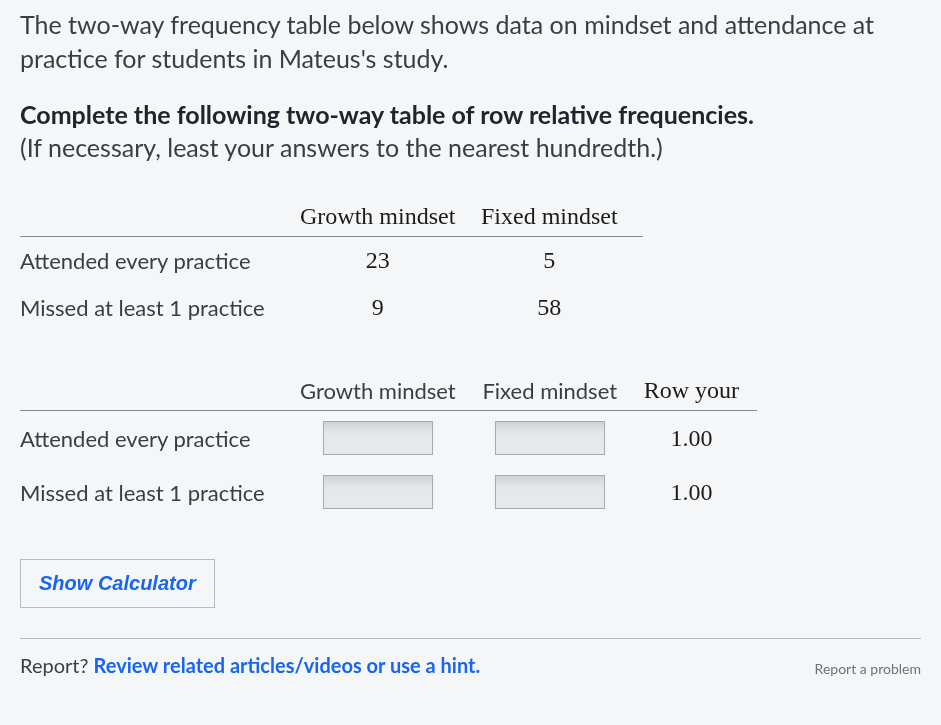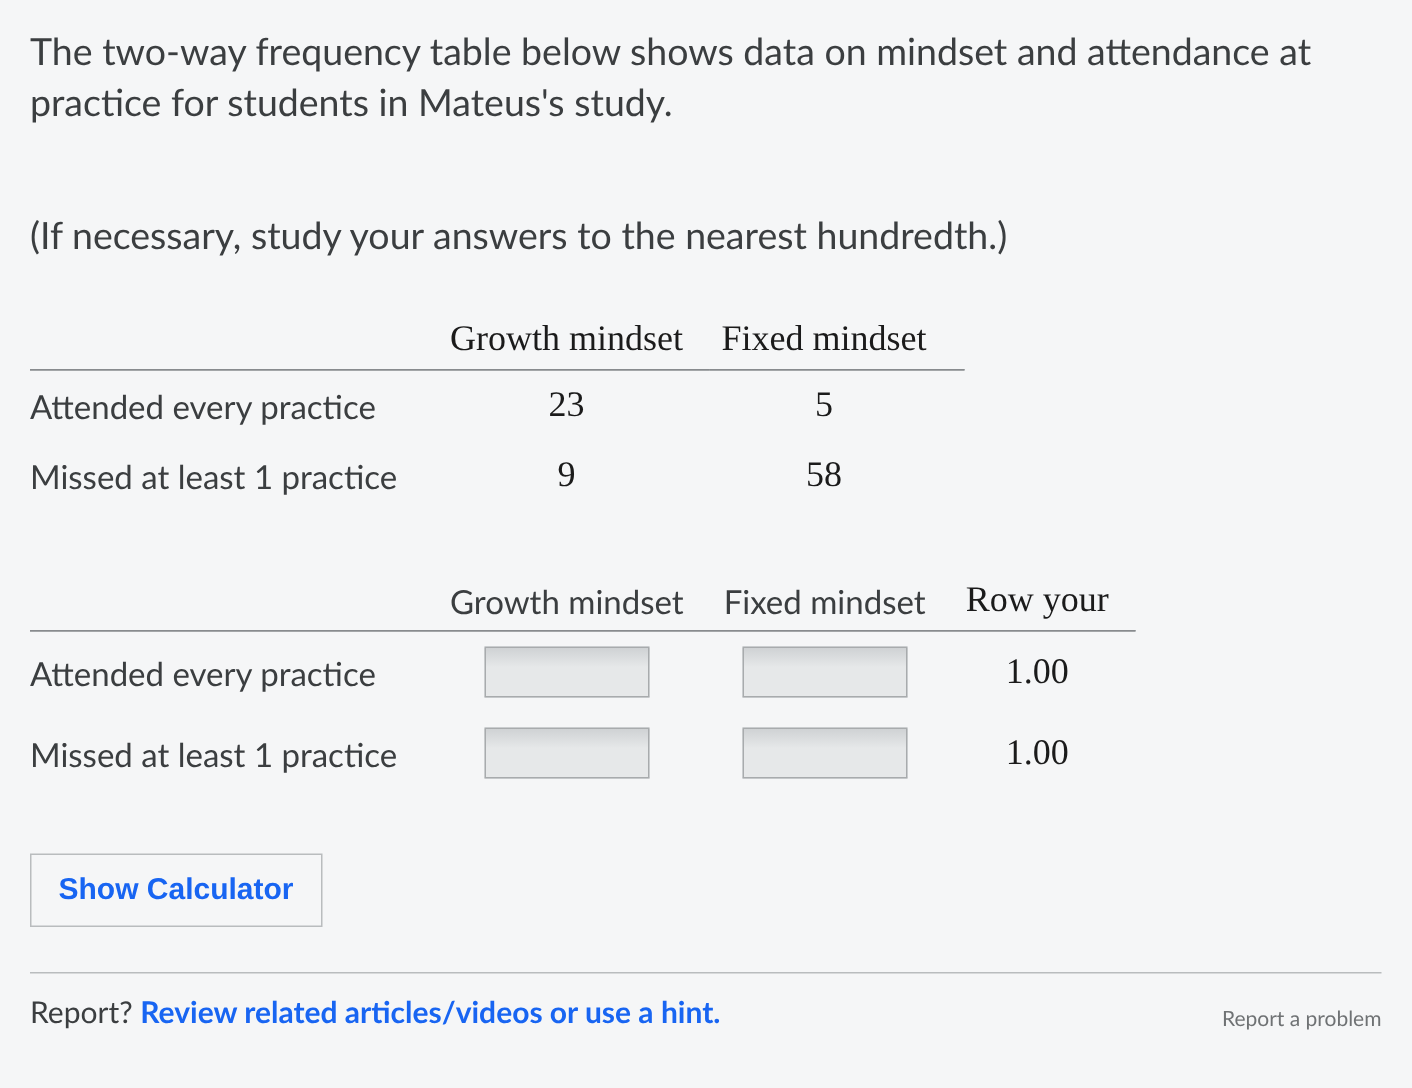--- a/index.html
+++ b/index.html
@@ -18,21 +18,20 @@
   }
   .content {
     padding: 8px 20px 0 20px;
   }
   .intro {
     font-size: 25px;
     line-height: 1.35;
     color: #3b3e40;
     margin-bottom: 22px;
     font-weight: 400;
-    margin-top: 10px;
   }
   .instruction {
     font-size: 25px;
     line-height: 1.35;
     color: #3b3e40;
     margin-bottom: 30px;
   }
   .instruction .bold {
     font-weight: 700;
     color: #21242c;
@@ -108,20 +107,21 @@
   .calc-btn {
     display: inline-block;
     border: 1px solid #b9bcbe;
     padding: 12px 18px;
     font-size: 20px;
     font-weight: 700;
     color: #1865f2;
     background: #f5f6f7;
     cursor: pointer;
     margin-top: 2px;
+    font-style: italic;
   }
   .divider {
     border-top: 1px solid #b9bcbe;
     margin-top: 30px;
   }
   .footer {
     display: flex;
     justify-content: space-between;
     align-items: flex-end;
     padding: 14px 0 0 0;
@@ -140,22 +140,22 @@
   }
 </style>
 </head>
 <body>
 
 <div class="content">
 
   <div class="intro">The two-way frequency table below shows data on mindset and attendance at practice for students in Mateus's study.</div>
 
   <div class="instruction">
-    <br>
-    <span>(If necessary, study your answers to the nearest hundredth.)</span>
+    <span class="bold">Complete the following two-way table of row relative frequencies.</span><br>
+    <span>(If necessary, least your answers to the nearest hundredth.)</span>
   </div>
 
   <table class="data-table">
     <thead>
       <tr>
         <th class="row-label"></th>
         <th class="num">Growth mindset</th>
         <th class="num">Fixed mindset</th>
       </tr>
     </thead>

